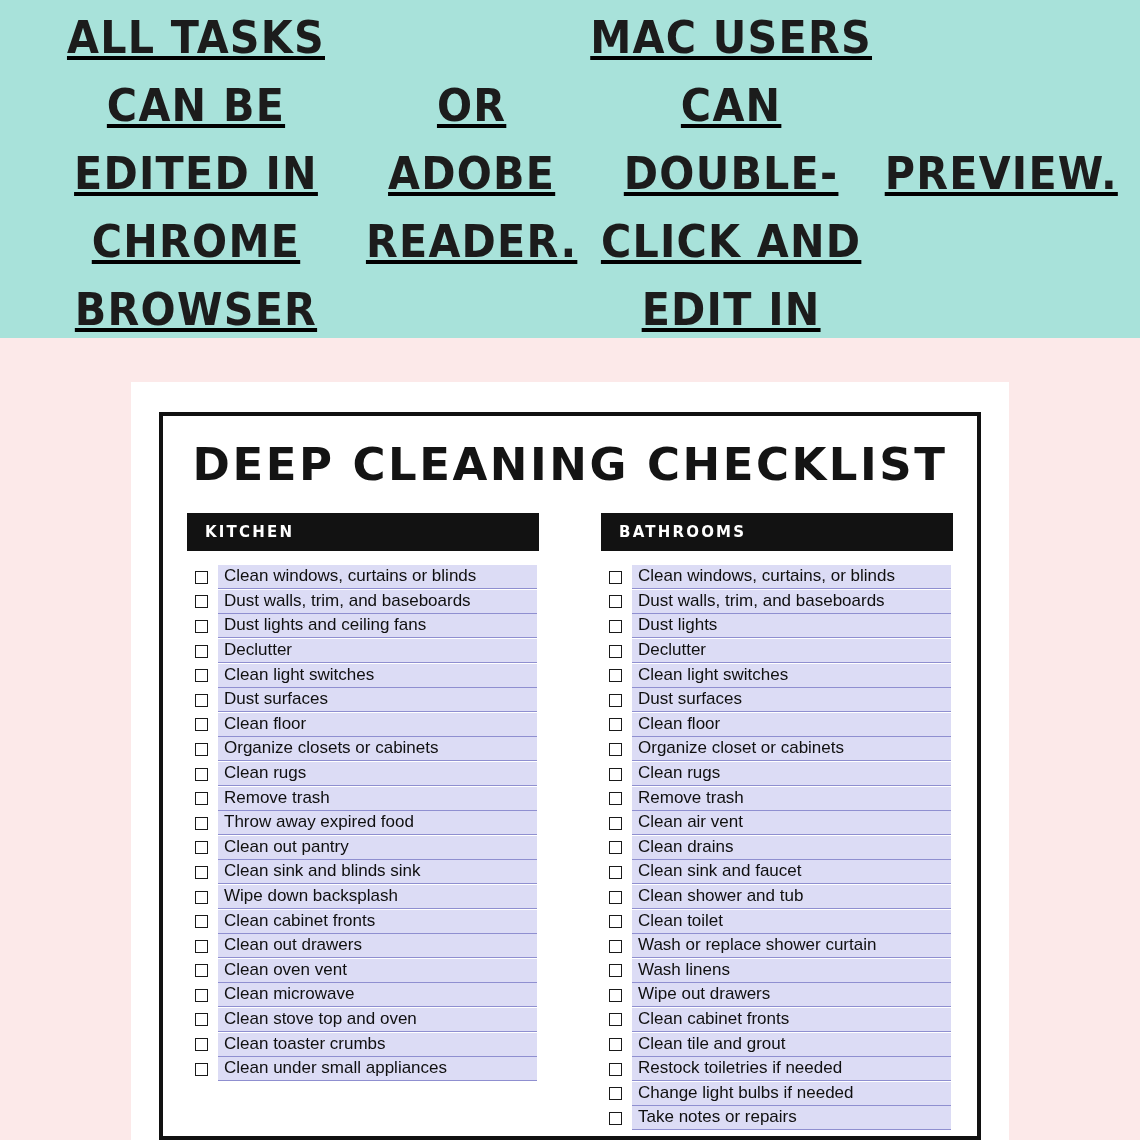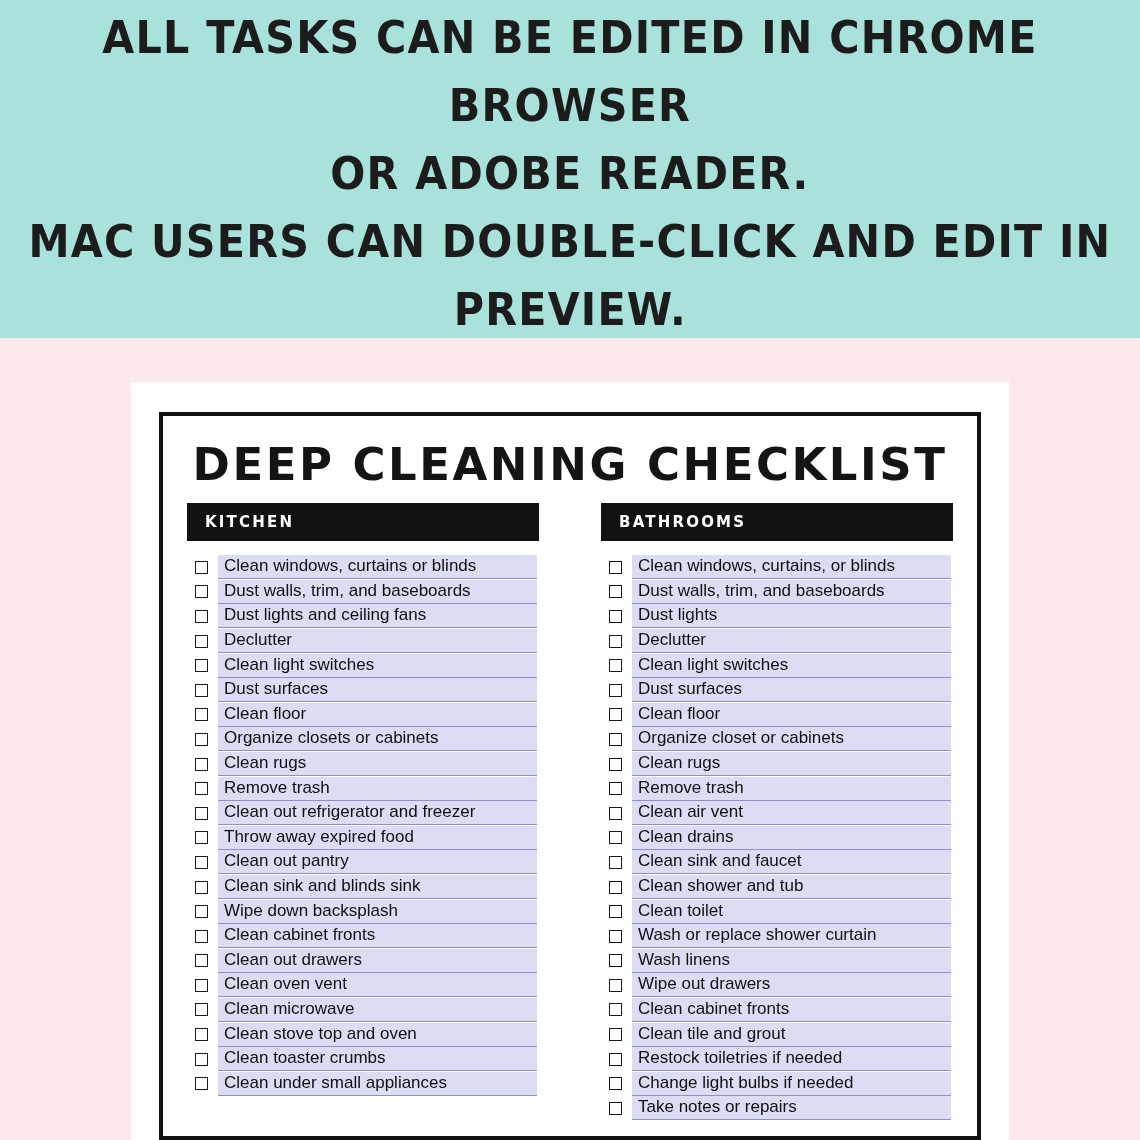--- a/index.html
+++ b/index.html
@@ -15,24 +15,24 @@
     height: 1140px;
     background: #fce9e9;
   }
 
   
   .banner {
     width: 1140px;
     height: 338px;
     background: #a8e2da;
     display: flex;
-    flex-direction: column;
     align-items: center;
     justify-content: center;
     padding: 10px 24px 0 24px;
+    text-decoration: underline;
   }
   .banner-line {
     font-family: "DejaVu Sans", sans-serif;
     font-weight: bold;
     font-size: 45px;
     line-height: 68px;
     letter-spacing: 1.2px;
     color: #1c1c1c;
     text-align: center;
     text-transform: uppercase;
@@ -58,21 +58,21 @@
     padding: 22px 24px 0 24px;
   }
   .doc-title {
     font-family: "DejaVu Sans", sans-serif;
     font-weight: bold;
     font-size: 45px;
     letter-spacing: 2.5px;
     color: #141414;
     text-align: center;
     text-transform: uppercase;
-    margin-bottom: 12px;
+    margin-bottom: 22px;
     white-space: nowrap;
   }
 
   .columns {
     display: flex;
     gap: 40px;
     justify-content: space-between;
   }
   .column { width: 352px; }
 
@@ -172,24 +172,20 @@
             <div class="item">
                 <span class="checkbox"></span>
                 <span class="item-field">Clean rugs</span>
               </div>
             <div class="item">
                 <span class="checkbox"></span>
                 <span class="item-field">Remove trash</span>
               </div>
             <div class="item">
                 <span class="checkbox"></span>
-                <span class="item-field">Clean out refrigerator and freezer</span>
-              </div>
-            <div class="item">
-                <span class="checkbox"></span>
                 <span class="item-field">Throw away expired food</span>
               </div>
             <div class="item">
                 <span class="checkbox"></span>
                 <span class="item-field">Clean out pantry</span>
               </div>
             <div class="item">
                 <span class="checkbox"></span>
                 <span class="item-field">Clean sink and blinds sink</span>
               </div>

